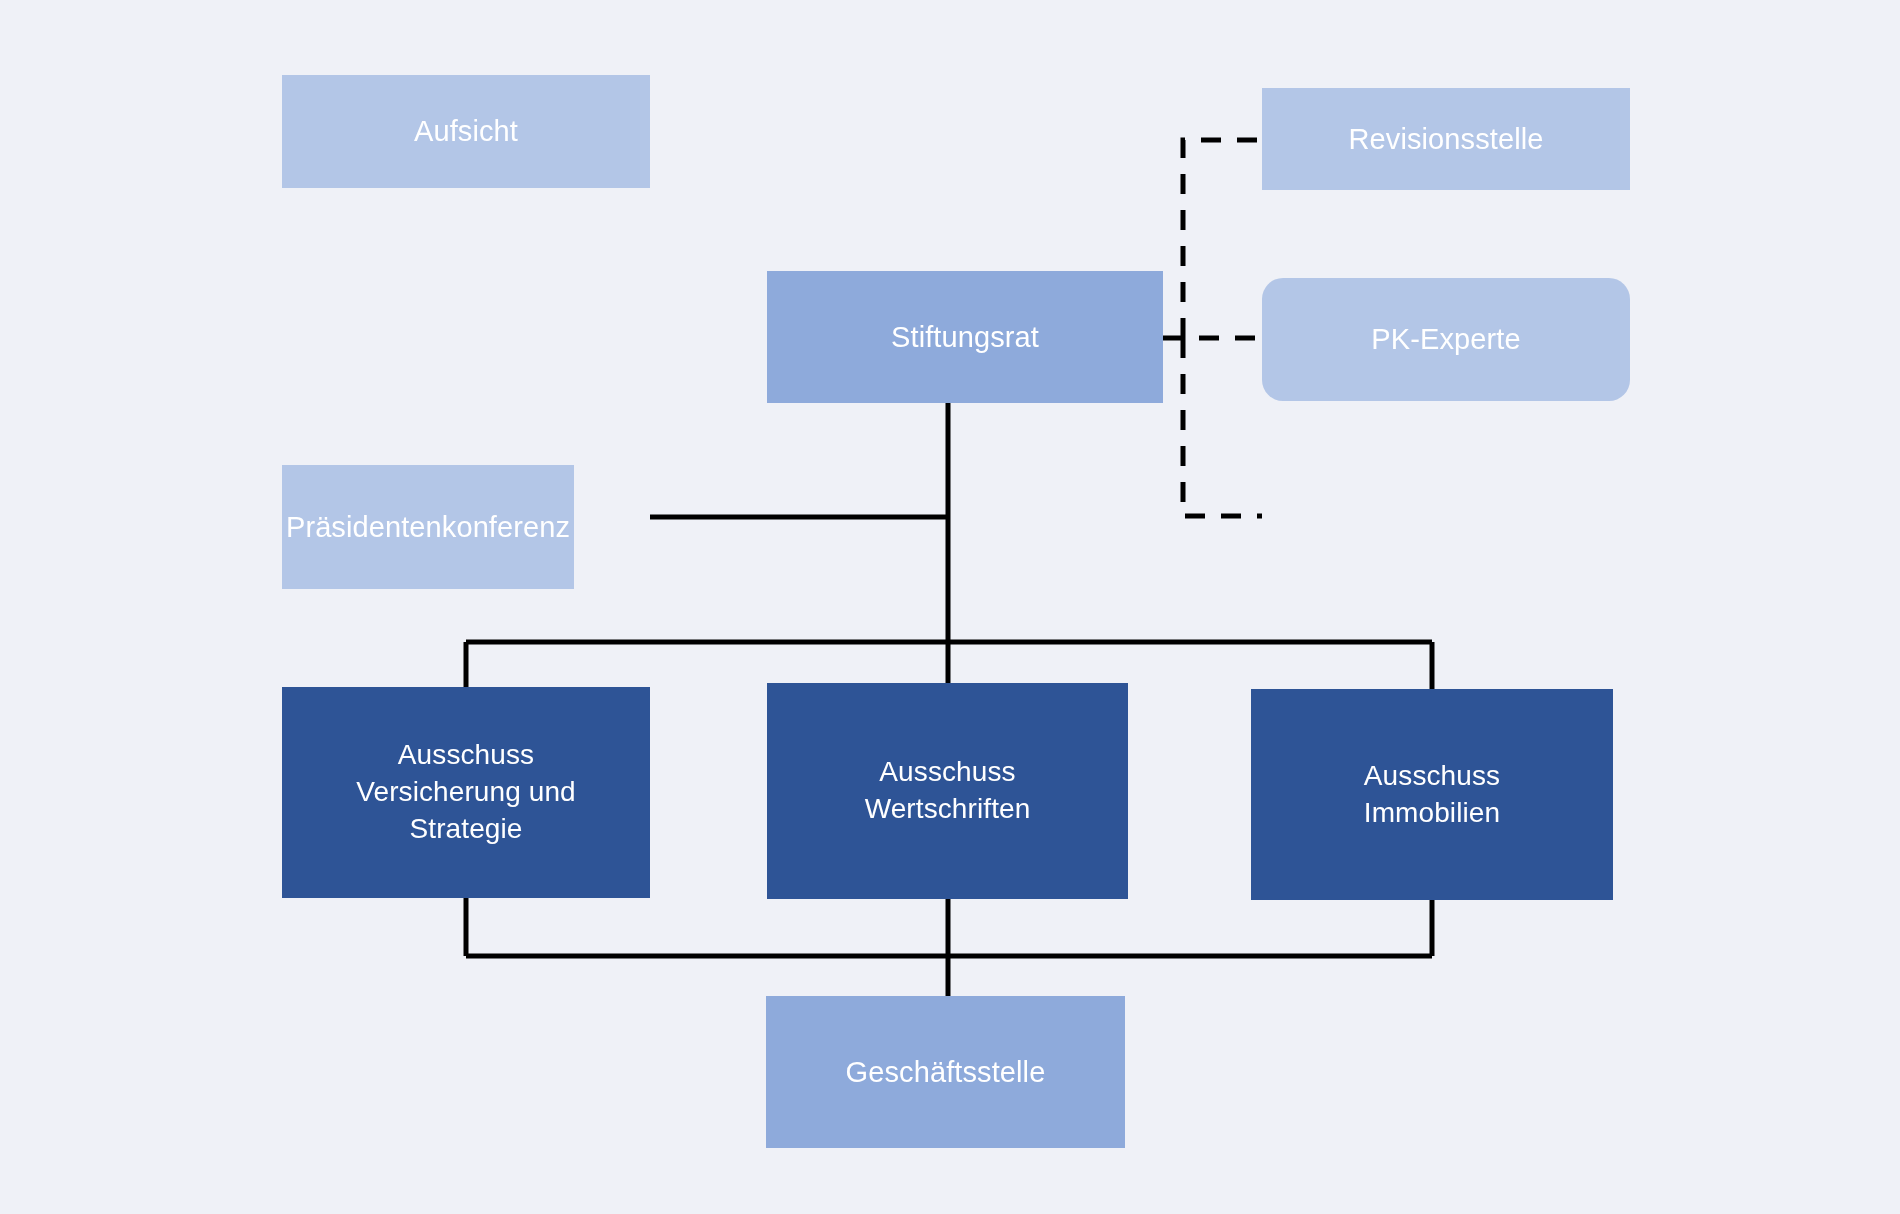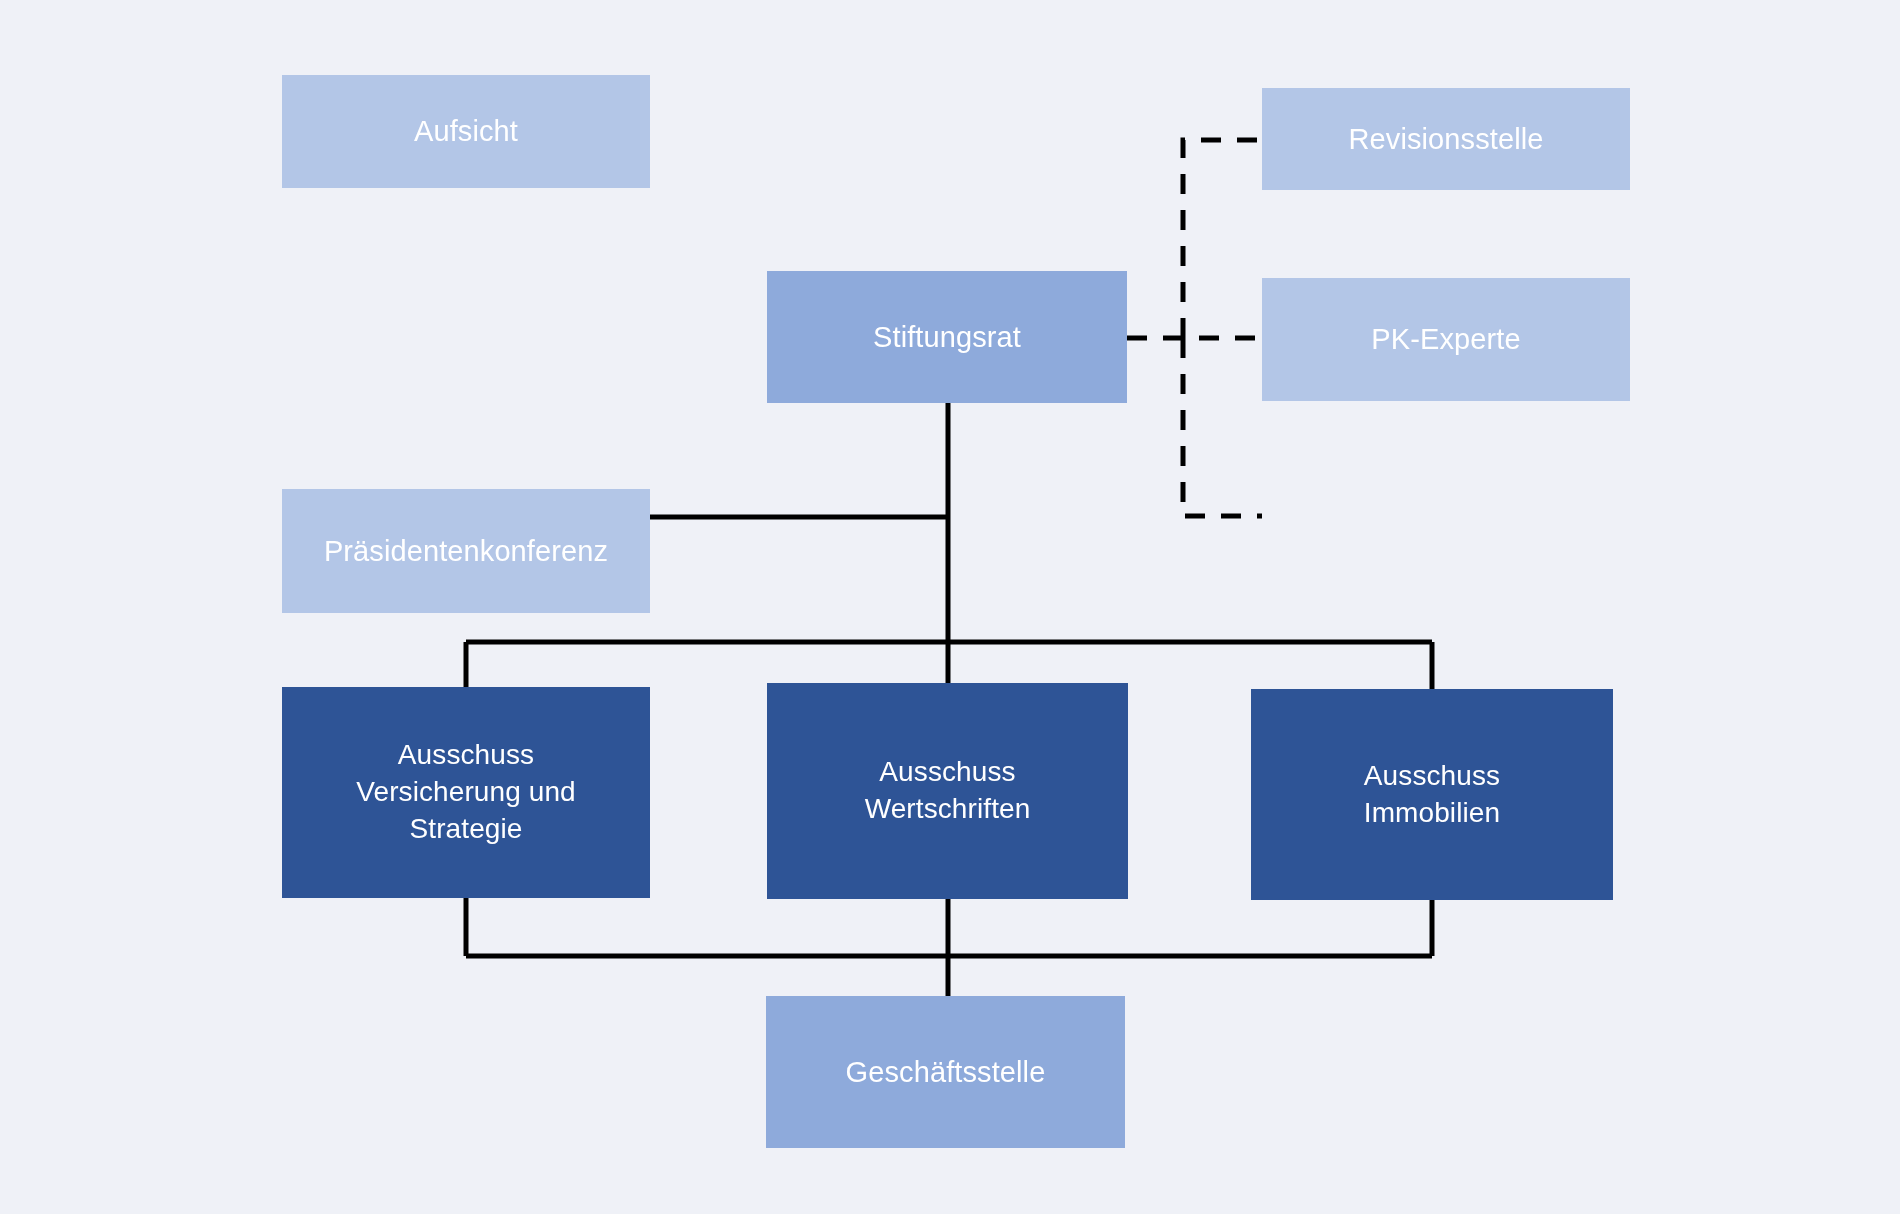--- a/index.html
+++ b/index.html
@@ -78,29 +78,29 @@
   </svg>
 
   <div class="node tone-light fs-lg" style="left:282px; top:75px; width:368px; height:113px;">
     <span class="label">Aufsicht</span>
   </div>
 
   <div class="node tone-light fs-lg" style="left:1262px; top:88px; width:368px; height:102px;">
     <span class="label">Revisionsstelle</span>
   </div>
 
-  <div class="node tone-medium fs-lg" style="left:767px; top:271px; width:360px; height:132px;">
+  <div class="node tone-medium fs-lg" style="left:767px; top:271px; width:396px; height:132px;">
     <span class="label">Stiftungsrat</span>
   </div>
 
-  <div class="node tone-light fs-lg" style="left:1262px; top:278px; width:368px; height:123px;">
+  <div class="node tone-light fs-lg" style="left:1262px; top:278px; width:368px; height:123px;border-radius:21px;">
     <span class="label">PK-Experte</span>
   </div>
 
-  <div class="node tone-light fs-lg" style="left:282px; top:465px; width:368px; height:124px;margin-top:24px;">
+  <div class="node tone-light fs-lg" style="left:282px; top:465px; width:292px; height:124px;">
     <span class="label">Präsidentenkonferenz</span>
   </div>
 
 
   <div class="node tone-dark fs-md" style="left:282px; top:687px; width:368px; height:211px;">
     <span class="label">Ausschuss
 Versicherung und
 Strategie</span>
   </div>
 

